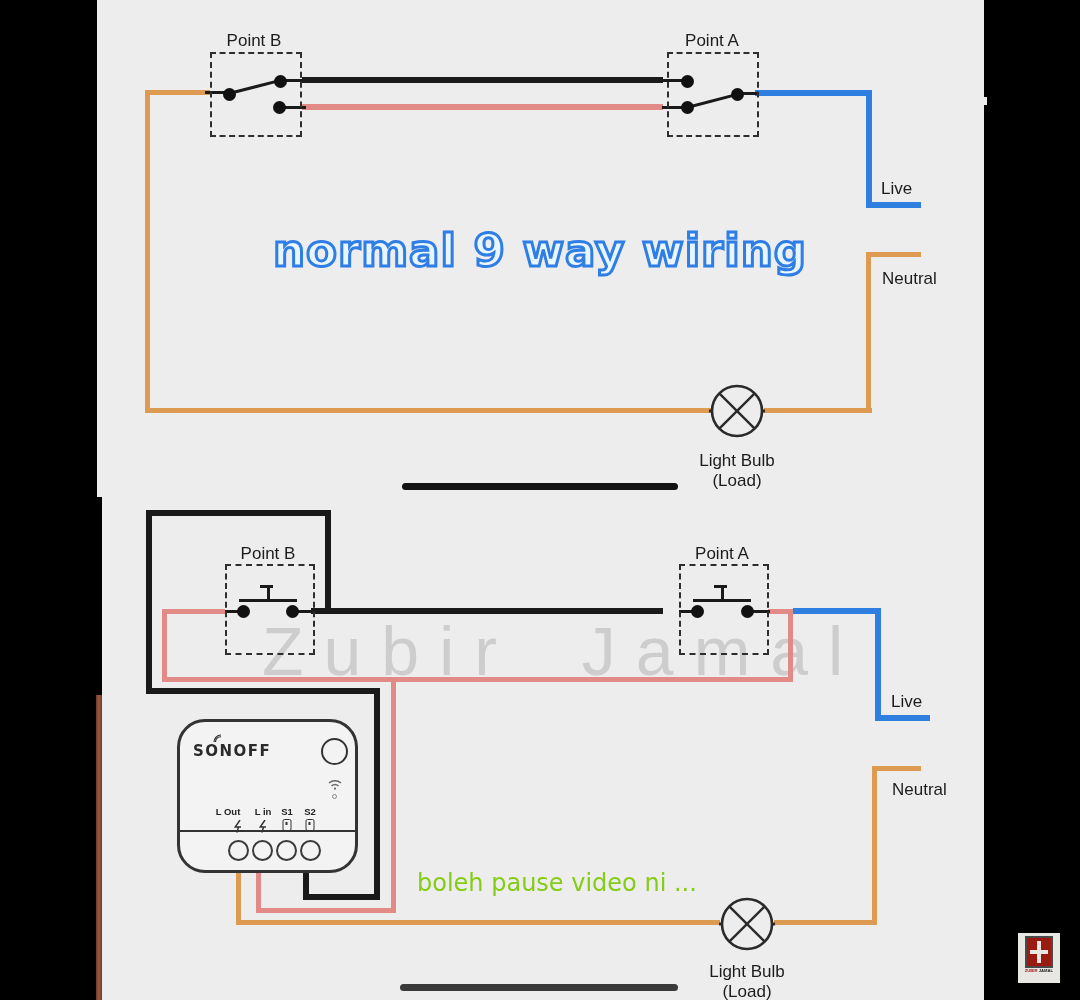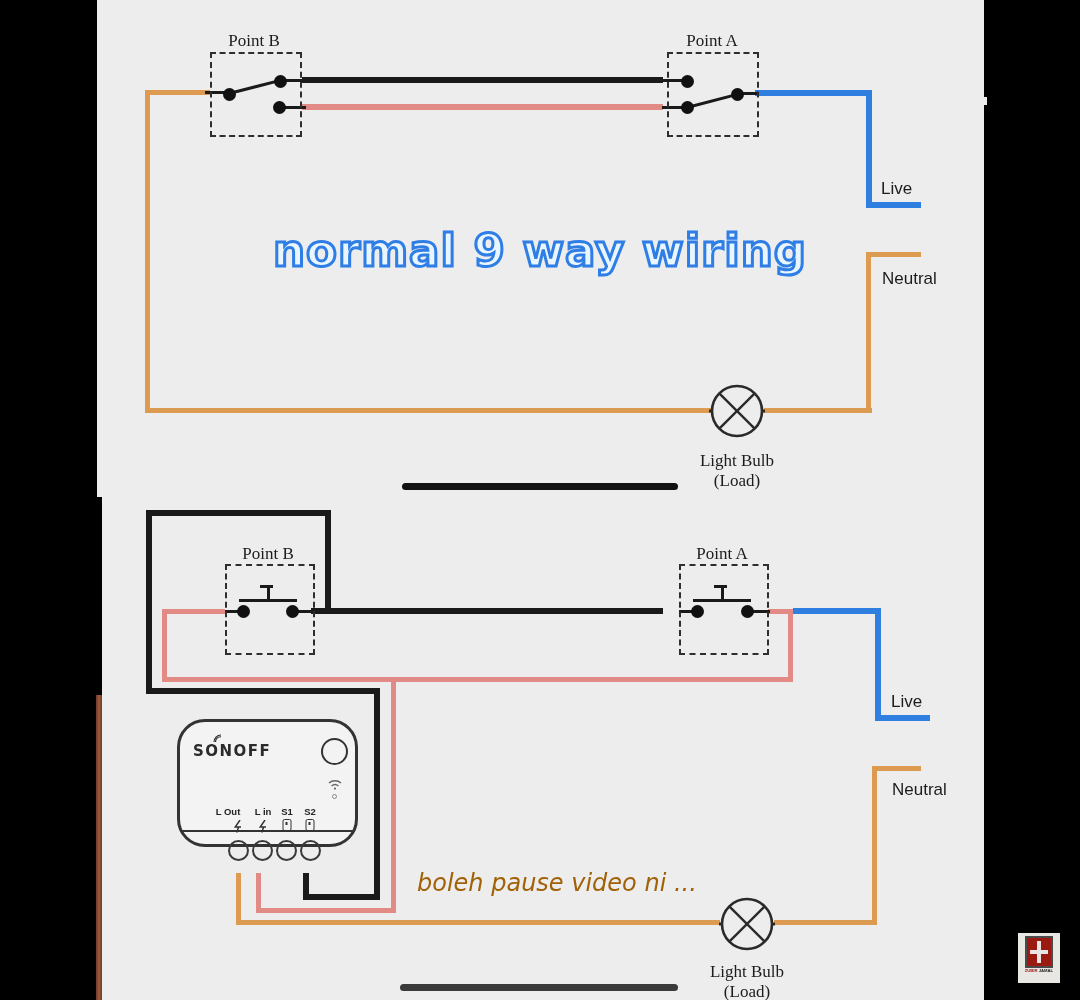--- a/index.html
+++ b/index.html
@@ -12,31 +12,31 @@
   .wire{position:absolute;}
   .w-orange{background:var(--c-orange,#dd9b52);}
   .w-red{background:var(--c-red,#e28b86);}
   .w-blue{background:var(--c-blue,#2e7fe0);}
   .w-black{background:var(--c-ink,#1a1a1a);}
   .lead{position:absolute;height:3px;background:var(--c-ink,#1a1a1a);}
   .lever{position:absolute;height:3px;background:var(--c-ink,#1a1a1a);transform-origin:0 50%;}
   .dot{position:absolute;width:13px;height:13px;border-radius:50%;background:#111;}
   .dashedbox{position:absolute;border:2px dashed #2e2e2e;background:transparent;}
   .lbl{position:absolute;font-size:17px;color:#1c1c1c;white-space:nowrap;}
-  .lbl.ctr{transform:translateX(-50%);font-family:Liberation Serif, serif;}
+  .lbl.ctr{transform:translateX(-50%);}
   .divider{position:absolute;height:7px;border-radius:4px;}
   .title{position:absolute;transform:translateX(-50%);
          font-family:"DejaVu Sans",sans-serif;font-weight:bold;font-size:45px;
          letter-spacing:1px;color:var(--c-title_fill,#e9f6ff);
          -webkit-text-stroke:3px var(--c-title_stroke,#2e7ee6);white-space:nowrap;}
   .watermark{position:absolute;font-size:68px;color:var(--c-watermark,#c6c6c6);
          opacity:.8;letter-spacing:20px;word-spacing:26px;white-space:nowrap;}
-  .caption{position:absolute;font-family:"DejaVu Sans",sans-serif;font-size:24px;color:#a16207;white-space:nowrap;font-style:italic;}
+  .caption{position:absolute;font-family:"DejaVu Sans",sans-serif;font-size:24px;color:#84cc16;white-space:nowrap;}
   .bulbwrap{position:absolute;width:56px;height:56px;}
-  .device{position:absolute;left:177px;top:719px;width:181px;height:128px;
+  .device{position:absolute;left:177px;top:719px;width:181px;height:154px;
           border:3px solid #333;border-radius:28px;background:#f3f3f4;box-sizing:border-box;}
   .brand{position:absolute;left:13px;top:20px;font-size:15px;font-weight:bold;
          letter-spacing:1.5px;color:#2b2b2b;font-family:"DejaVu Sans",sans-serif;}
   .devbtn{position:absolute;left:141px;top:16px;width:27px;height:27px;border:2.5px solid #333;
           border-radius:50%;box-sizing:border-box;}
   .devsep{position:absolute;left:0;right:0;top:108px;border-top:2.5px solid #333;}
   .termcircle{position:absolute;width:21px;height:21px;border:2.5px solid #3a3a3a;
           border-radius:50%;box-sizing:border-box;top:118px;}
   .termlbl{position:absolute;top:84px;transform:translateX(-50%);font-size:9.5px;
           font-weight:bold;color:#222;white-space:nowrap;}
@@ -60,20 +60,21 @@
 <div class="stage">
 
   <div class="abs canvas"></div>
 
   <div class="abs bar" style="left:0;top:0;width:97px;height:1000px;"></div>
   <div class="abs bar" style="left:97px;top:497px;width:5px;height:200px;"></div>
   <div class="abs" style="left:96px;top:695px;width:6px;height:305px;background:linear-gradient(90deg,#6e3a27,var(--c-brown,#9d5b41),#6e3a27);"></div>
   <div class="abs bar" style="left:984px;top:0;width:96px;height:1000px;"></div>
   <div class="abs" style="left:984px;top:97px;width:3px;height:8px;background:#ededee;"></div>
 
+  <div class="watermark" style="left:262px;top:612px;">Zubir Jamal</div>
 
   <div class="wire w-orange" style="left:147px;top:90px;width:63px;height:5px;"></div>
   <div class="wire w-orange" style="left:145px;top:90px;width:5px;height:321px;"></div>
   <div class="wire w-orange" style="left:145px;top:408px;width:566px;height:5px;"></div>
   <div class="wire w-orange" style="left:764px;top:408px;width:108px;height:5px;"></div>
   <div class="wire w-orange" style="left:866px;top:252px;width:5px;height:161px;"></div>
   <div class="wire w-orange" style="left:866px;top:252px;width:55px;height:5px;"></div>
 
   <div class="wire w-black" style="left:302px;top:77px;width:361px;height:6px;"></div>
   <div class="wire w-red" style="left:302px;top:104px;width:361px;height:6px;"></div>

